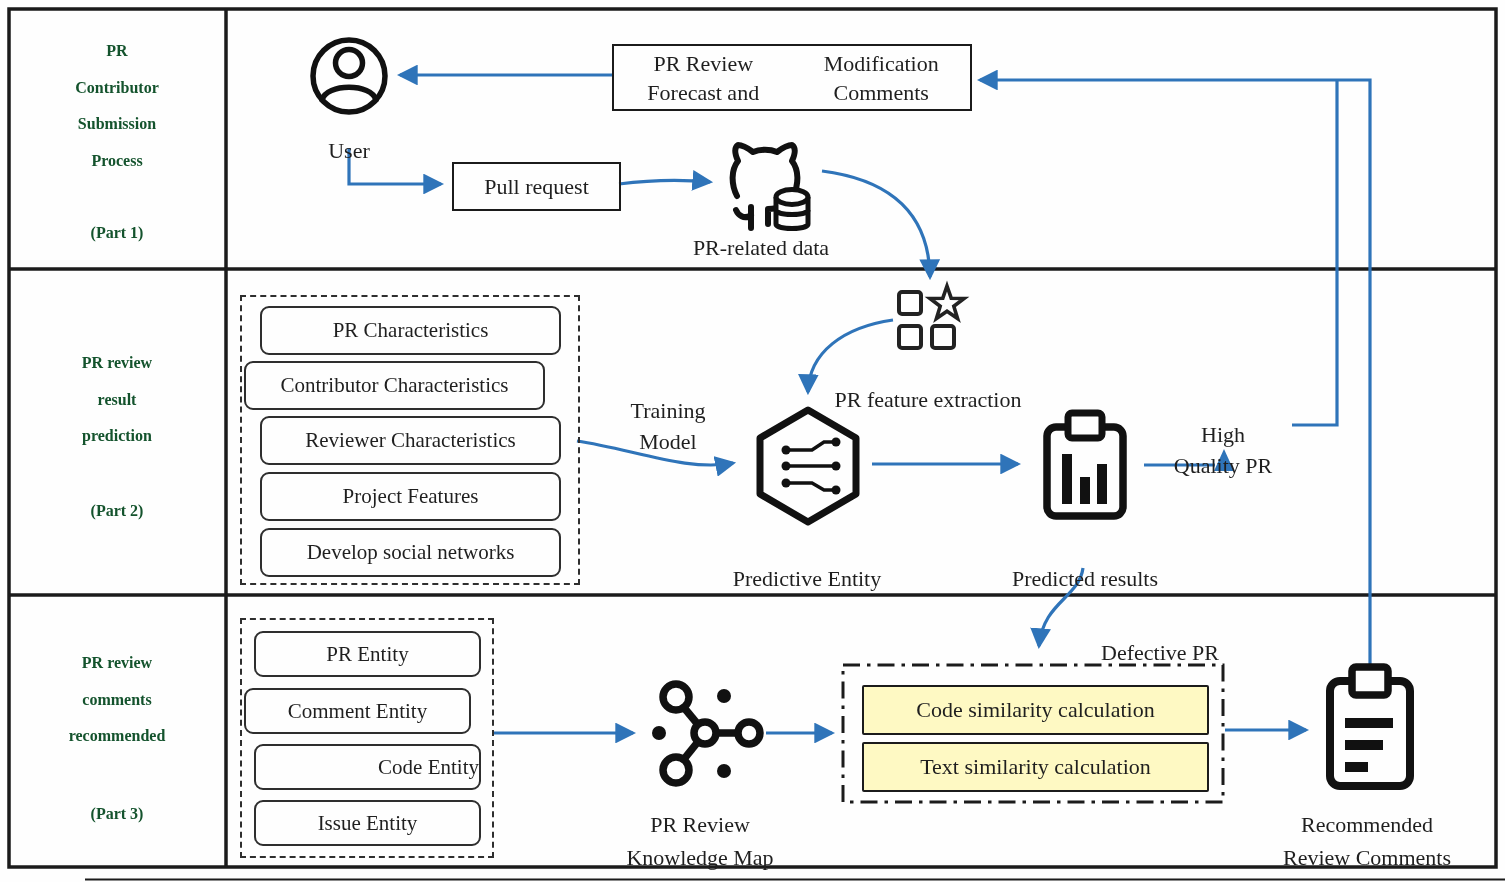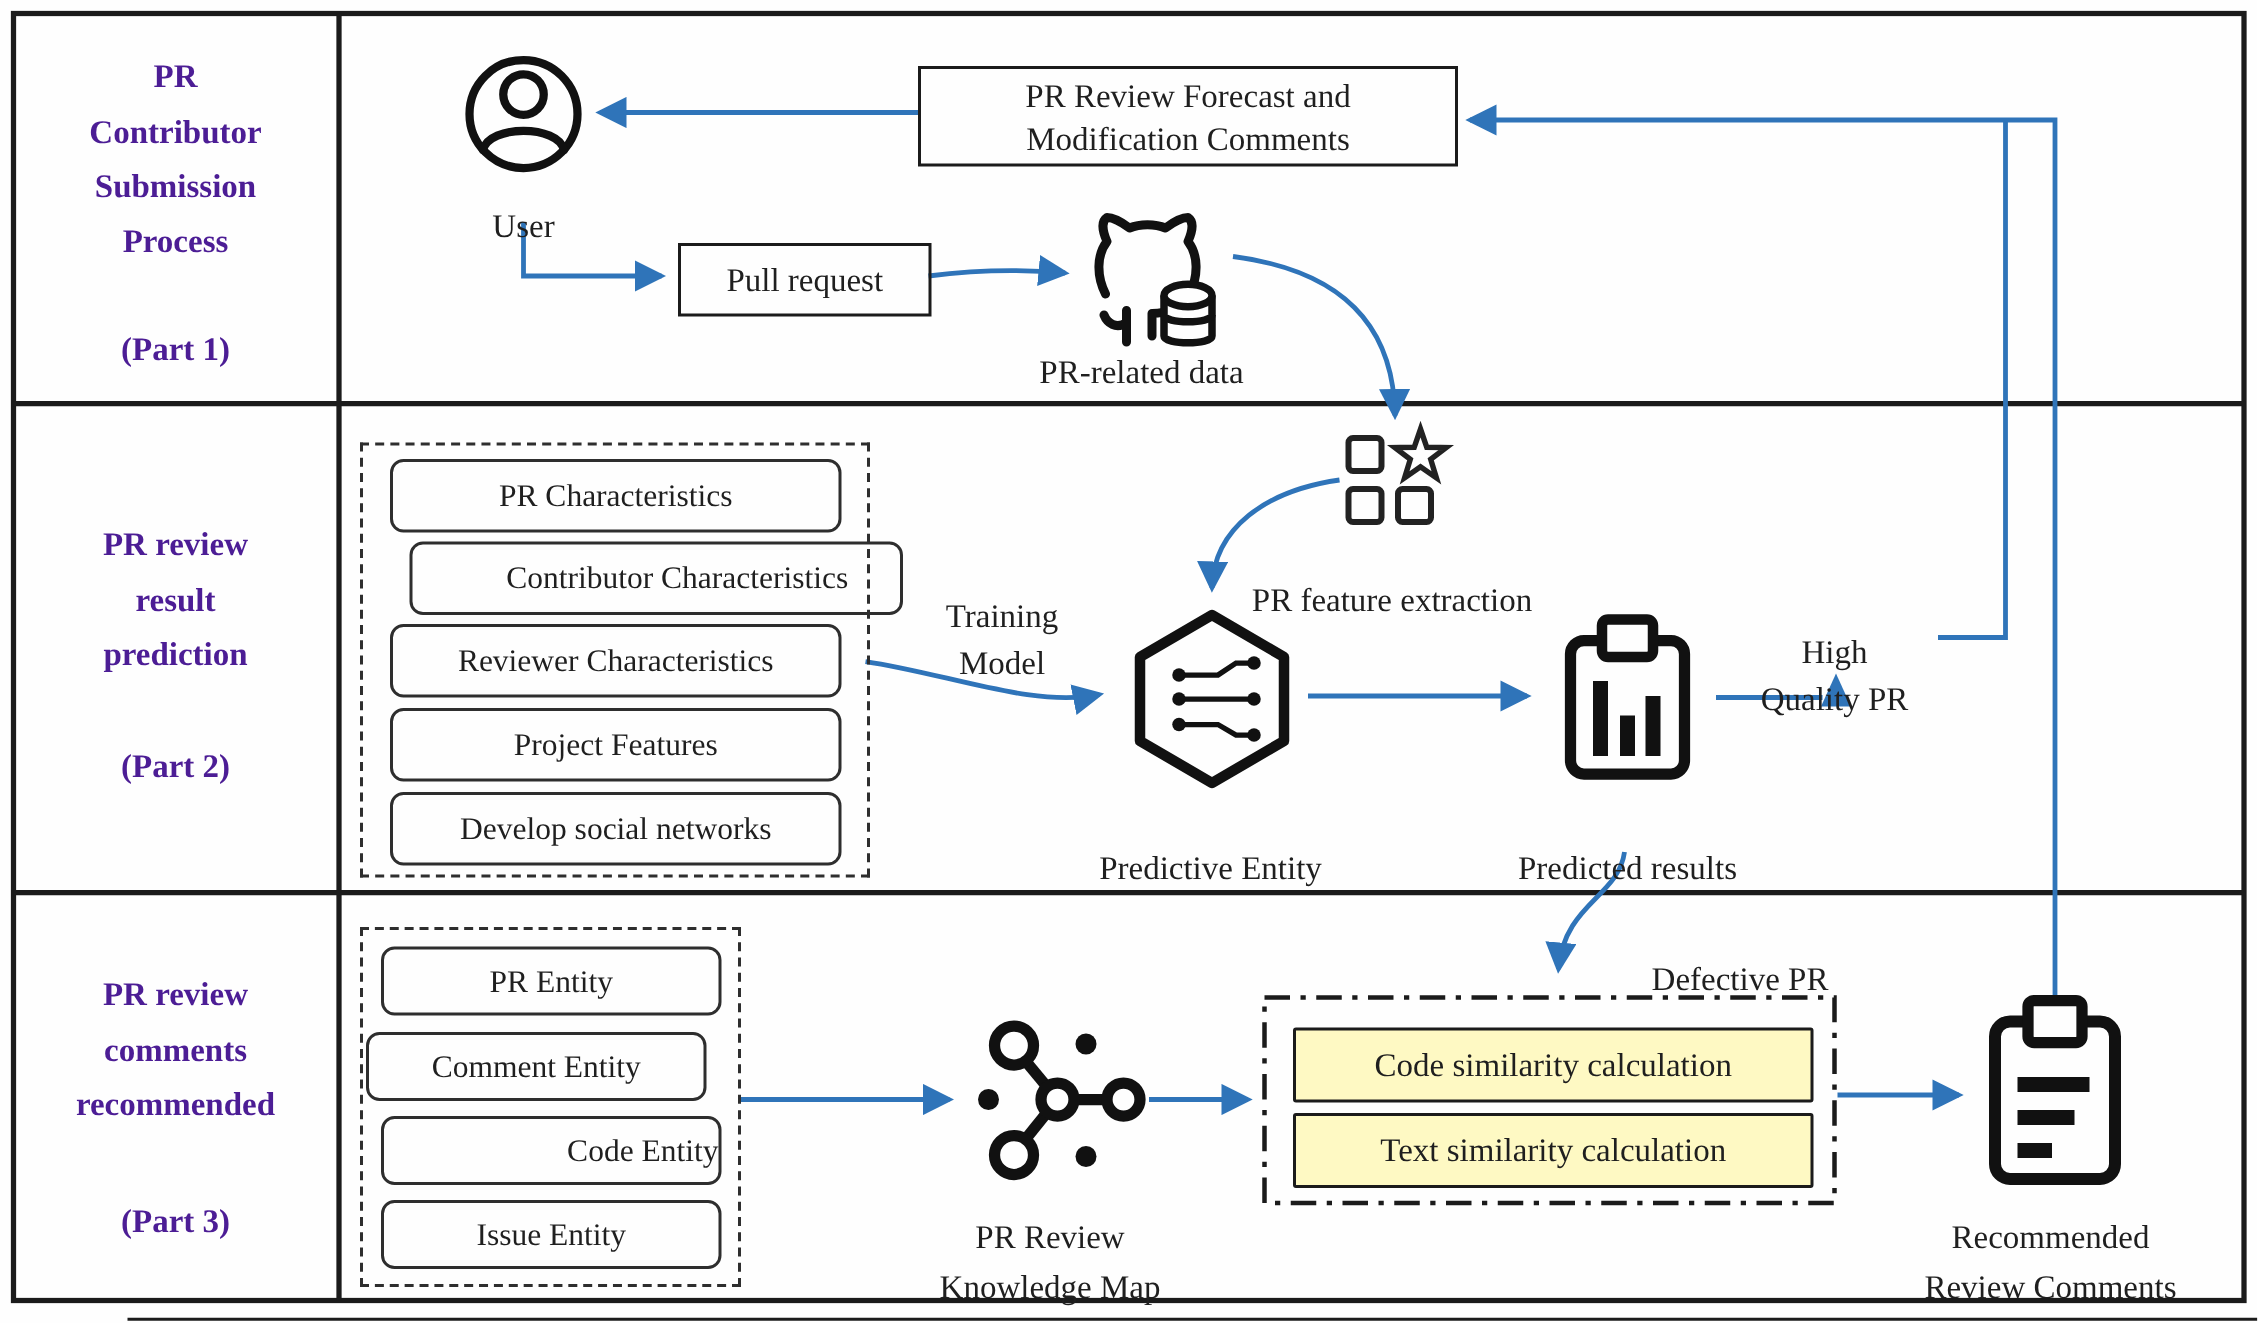--- a/index.html
+++ b/index.html
@@ -3,26 +3,26 @@
 <meta charset="utf-8">
 <style>
   html,body{margin:0;padding:0;background:#ffffff;}
   .canvas{
     position:relative;width:1505px;height:882px;background:#fefefe;
     font-family:"Liberation Serif","DejaVu Serif",serif;color:#1f1f1f;overflow:hidden;
   }
   svg.layer{position:absolute;left:0;top:0;}
   .abs{position:absolute;}
   .ctr{transform:translateX(-50%);text-align:center;white-space:nowrap;}
-  .rowlabel{font-weight:bold;font-size:22px;line-height:36.5px;text-align:center;color:#4c1d95;}
+  .rowlabel{font-weight:bold;font-size:16px;line-height:36.5px;text-align:center;color:#14532d;}
   .lbl{font-size:22px;line-height:31px;color:#1f1f1f;margin-top:22px;}
   .lbl-sm{font-size:21px;line-height:29px;color:#1f1f1f;}
   .box{
     position:absolute;border:2.5px solid #1b1b1b;background:transparent;
-    display:flex;align-items:center;justify-content:center;flex-direction:column;
+    display:flex;align-items:center;justify-content:center;flex-direction:row;
     font-size:22px;color:#1f1f1f;text-align:center;
   }
   .rbox{
     position:absolute;border:2px solid #2e2e2e;border-radius:9px;background:transparent;
     display:flex;align-items:center;justify-content:center;
     font-size:21px;color:#1f1f1f;text-align:center;white-space:nowrap;
   }
   .simbox{
     position:absolute;border:2.5px solid #1b1b1b;border-radius:2px;background:#fef9c3;
     display:flex;align-items:center;justify-content:center;
@@ -181,21 +181,21 @@
 
   <div class="box" style="left:612px;top:44px;width:356px;height:63px;line-height:29px;">
     <span>PR Review Forecast and</span>
     <span>Modification Comments</span>
   </div>
 
   <div class="dashedbox" style="left:240px;top:295px;width:336px;height:286px;"></div>
   <div class="rbox" style="left:260px;top:306px;width:297px;height:45px;">
     <span>PR Characteristics</span>
   </div>
-  <div class="rbox" style="left:273px;top:361px;width:297px;height:45px;padding-left:28px;">
+  <div class="rbox" style="left:244px;top:361px;width:297px;height:45px;">
     <span>Contributor Characteristics</span>
   </div>
   <div class="rbox" style="left:260px;top:416px;width:297px;height:45px;">
     <span>Reviewer Characteristics</span>
   </div>
   <div class="rbox" style="left:260px;top:472px;width:297px;height:45px;">
     <span>Project Features</span>
   </div>
   <div class="rbox" style="left:260px;top:528px;width:297px;height:45px;">
     <span>Develop social networks</span>

